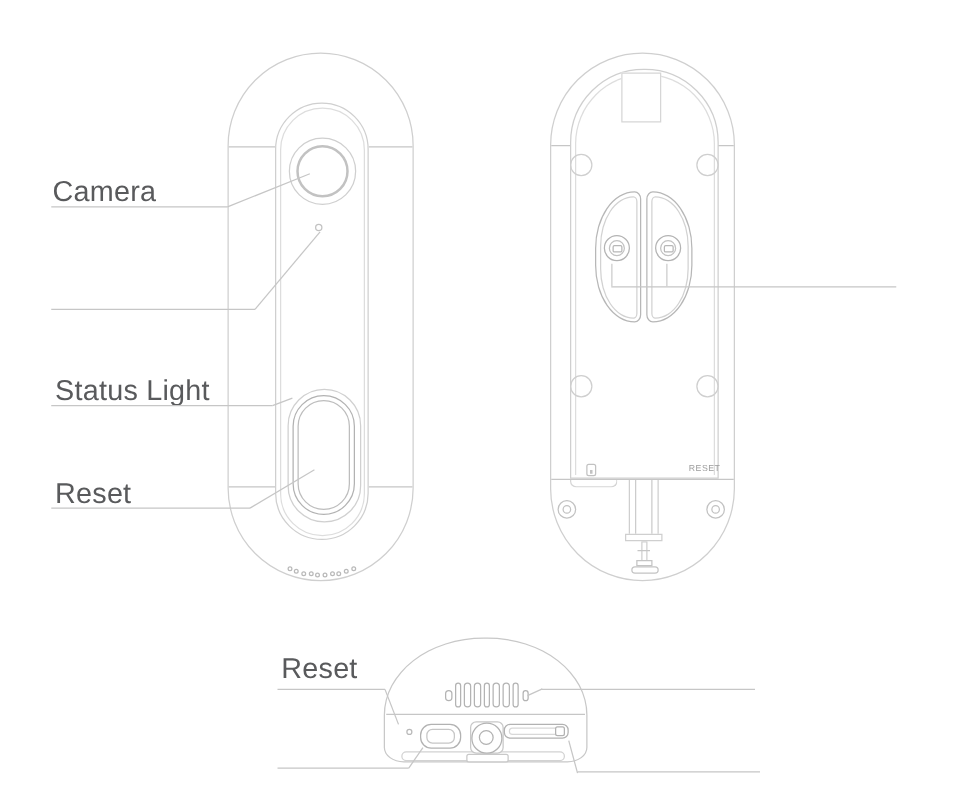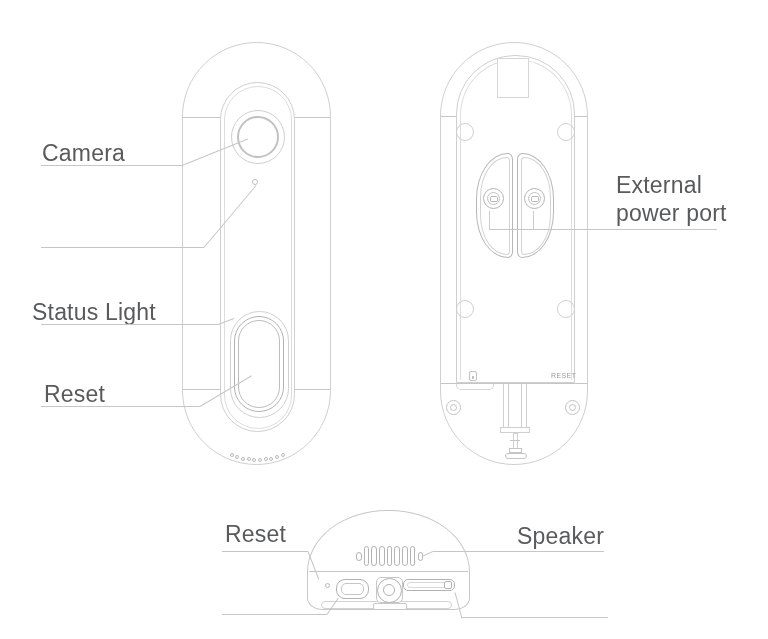--- a/index.html
+++ b/index.html
@@ -146,38 +146,36 @@
     <div class="abs" style="left:444px;top:581px;width:8px;height:8px;border:1px solid #b2b2b2;border-radius:2px;background:#fff;"></div>
   </div>
 
   <div class="abs label" style="left:42px;top:139px;">Camera</div>
   <div class="abs thinline" style="left:41px;top:165px;width:141px;"></div>
   <div class="abs thinline" style="left:182px;top:165px;width:71px;transform:rotate(-21.9deg);"></div>
 
   <div class="abs thinline" style="left:41px;top:247px;width:163px;"></div>
   <div class="abs thinline" style="left:204px;top:247px;width:81px;transform:rotate(-50deg);"></div>
 
-  <div class="abs label" style="left:32px;top:298px;">Status Light</div>
+  <div class="abs label" style="left:44px;top:298px;">Status Light</div>
   <div class="abs thinline" style="left:41px;top:324px;width:177px;"></div>
   <div class="abs thinline" style="left:218px;top:324px;width:17px;transform:rotate(-20.6deg);"></div>
 
   <div class="abs label" style="left:44px;top:380px;">Reset</div>
   <div class="abs thinline" style="left:41px;top:406px;width:159px;"></div>
   <div class="abs thinline" style="left:200px;top:406px;width:60px;transform:rotate(-30.8deg);"></div>
 
-  <div class="abs label wrap" style="left:616px;top:171px;width:115px;">External power port</div>
   <div class="abs vline" style="left:489px;top:211px;height:18px;"></div>
   <div class="abs vline" style="left:533px;top:211px;height:18px;"></div>
   <div class="abs thinline" style="left:489px;top:229px;width:228px;"></div>
 
   <div class="abs label" style="left:225px;top:520px;">Reset</div>
   <div class="abs thinline" style="left:222px;top:551px;width:86px;"></div>
   <div class="abs thinline" style="left:308px;top:551px;width:30px;transform:rotate(68.9deg);"></div>
 
-  <div class="abs label" style="left:516px;top:522px;width:88px;text-align:right;">Speaker</div>
   <div class="abs thinline" style="left:433px;top:551px;width:171px;"></div>
   <div class="abs thinline" style="left:422px;top:556px;width:13px;transform:rotate(-24.4deg);"></div>
 
   <div class="abs thinline" style="left:222px;top:614px;width:105px;"></div>
   <div class="abs thinline" style="left:327px;top:614px;width:20px;transform:rotate(-55.5deg);"></div>
 
   <div class="abs thinline" style="left:462px;top:617px;width:146px;"></div>
   <div class="abs thinline" style="left:455px;top:592px;width:27px;transform:rotate(74.9deg);"></div>
 
 </div>

